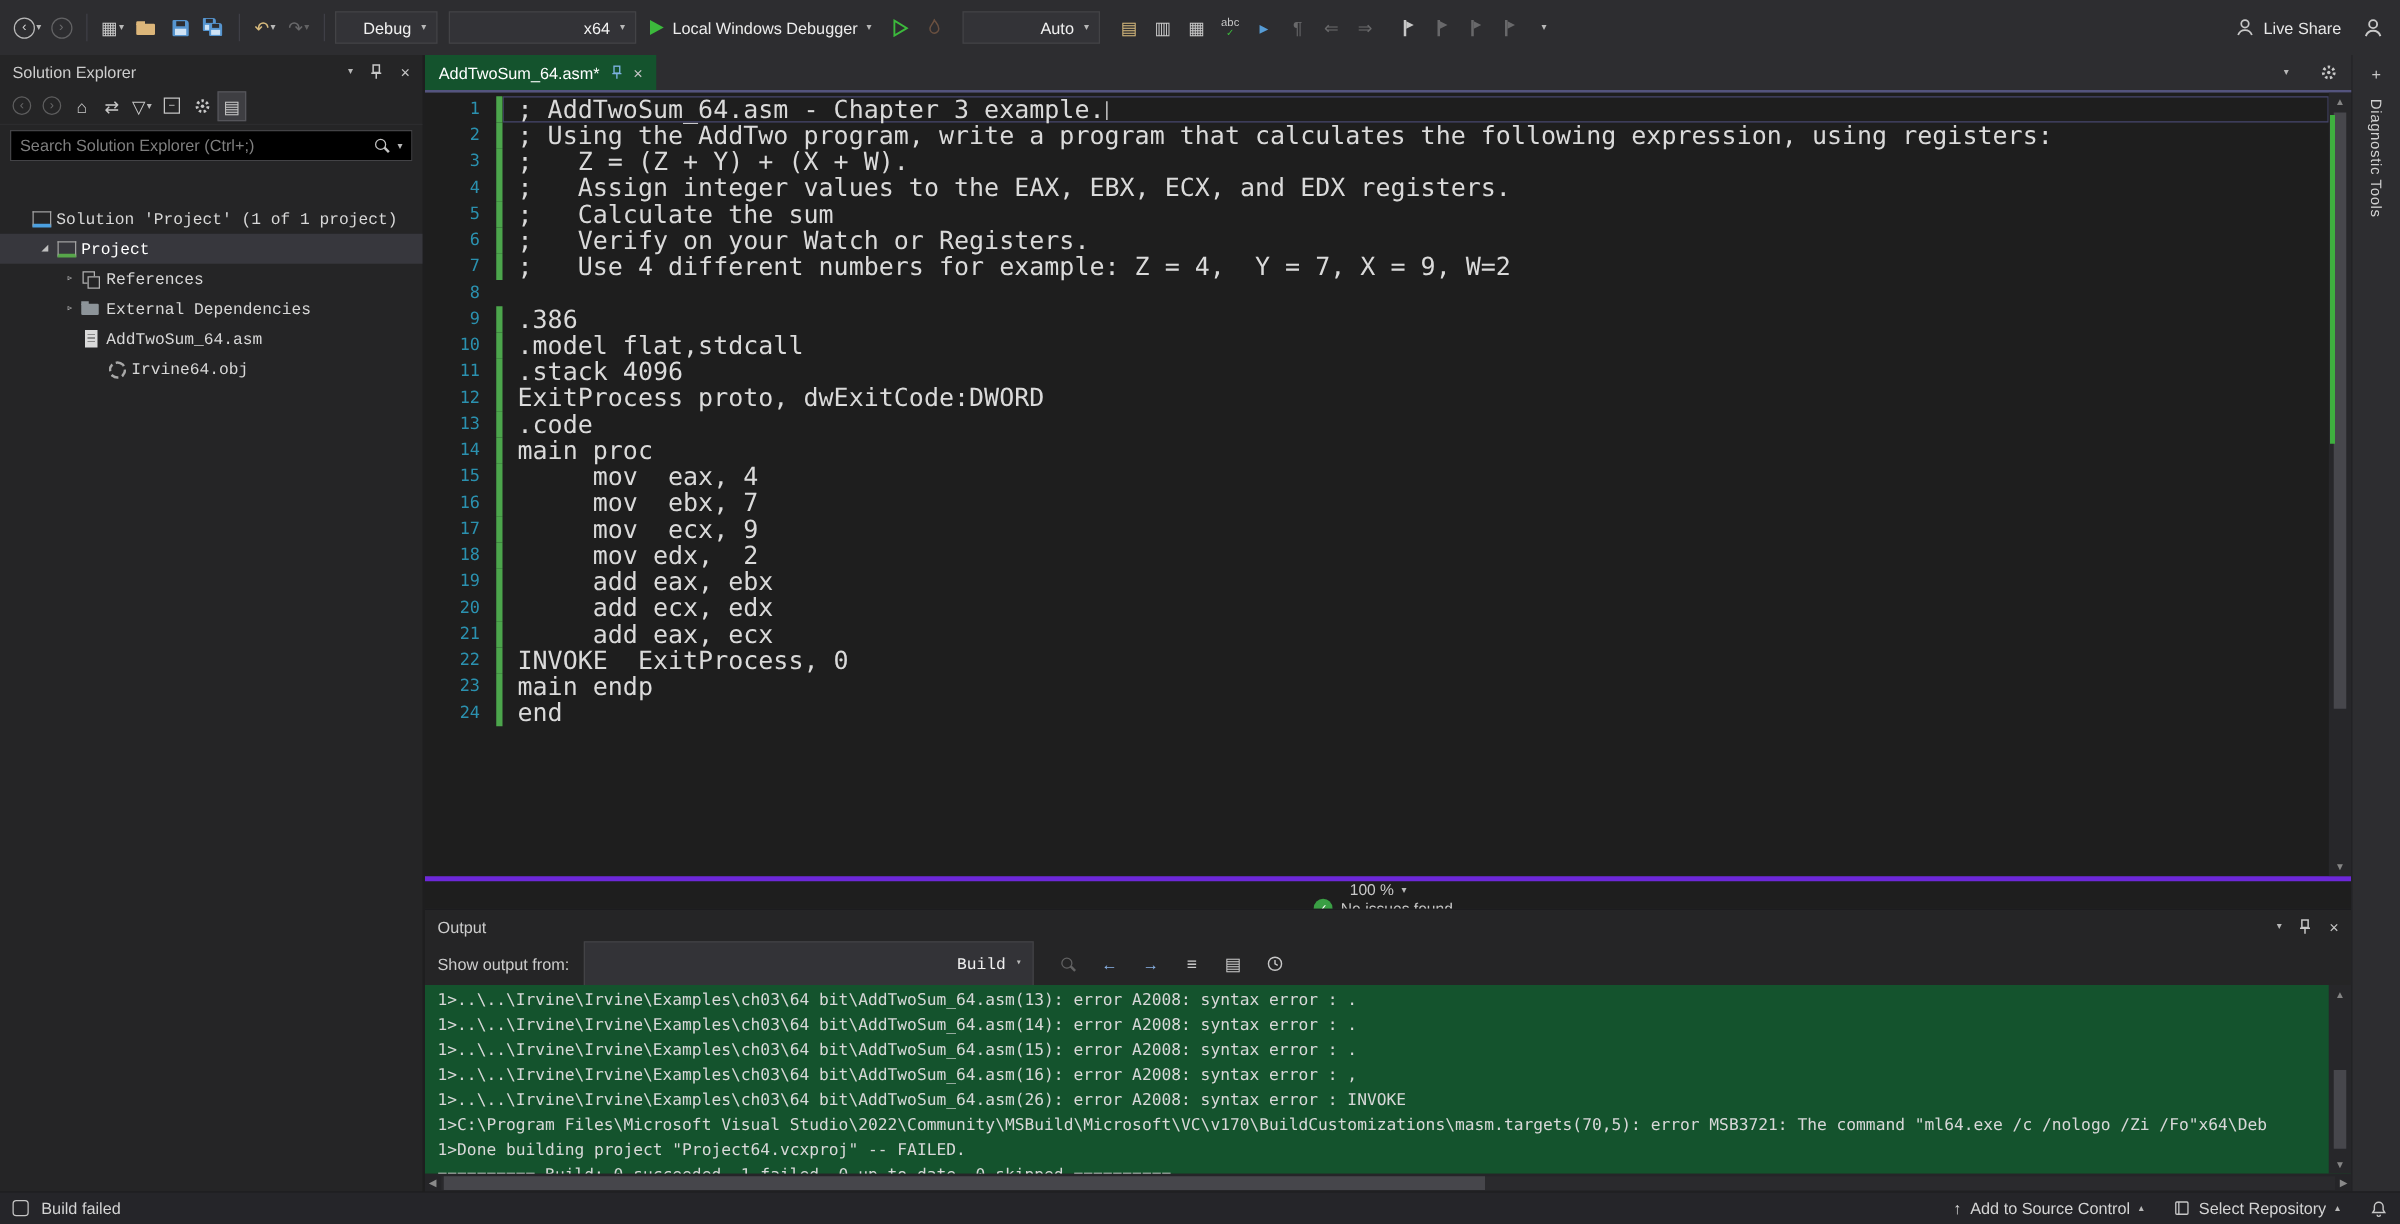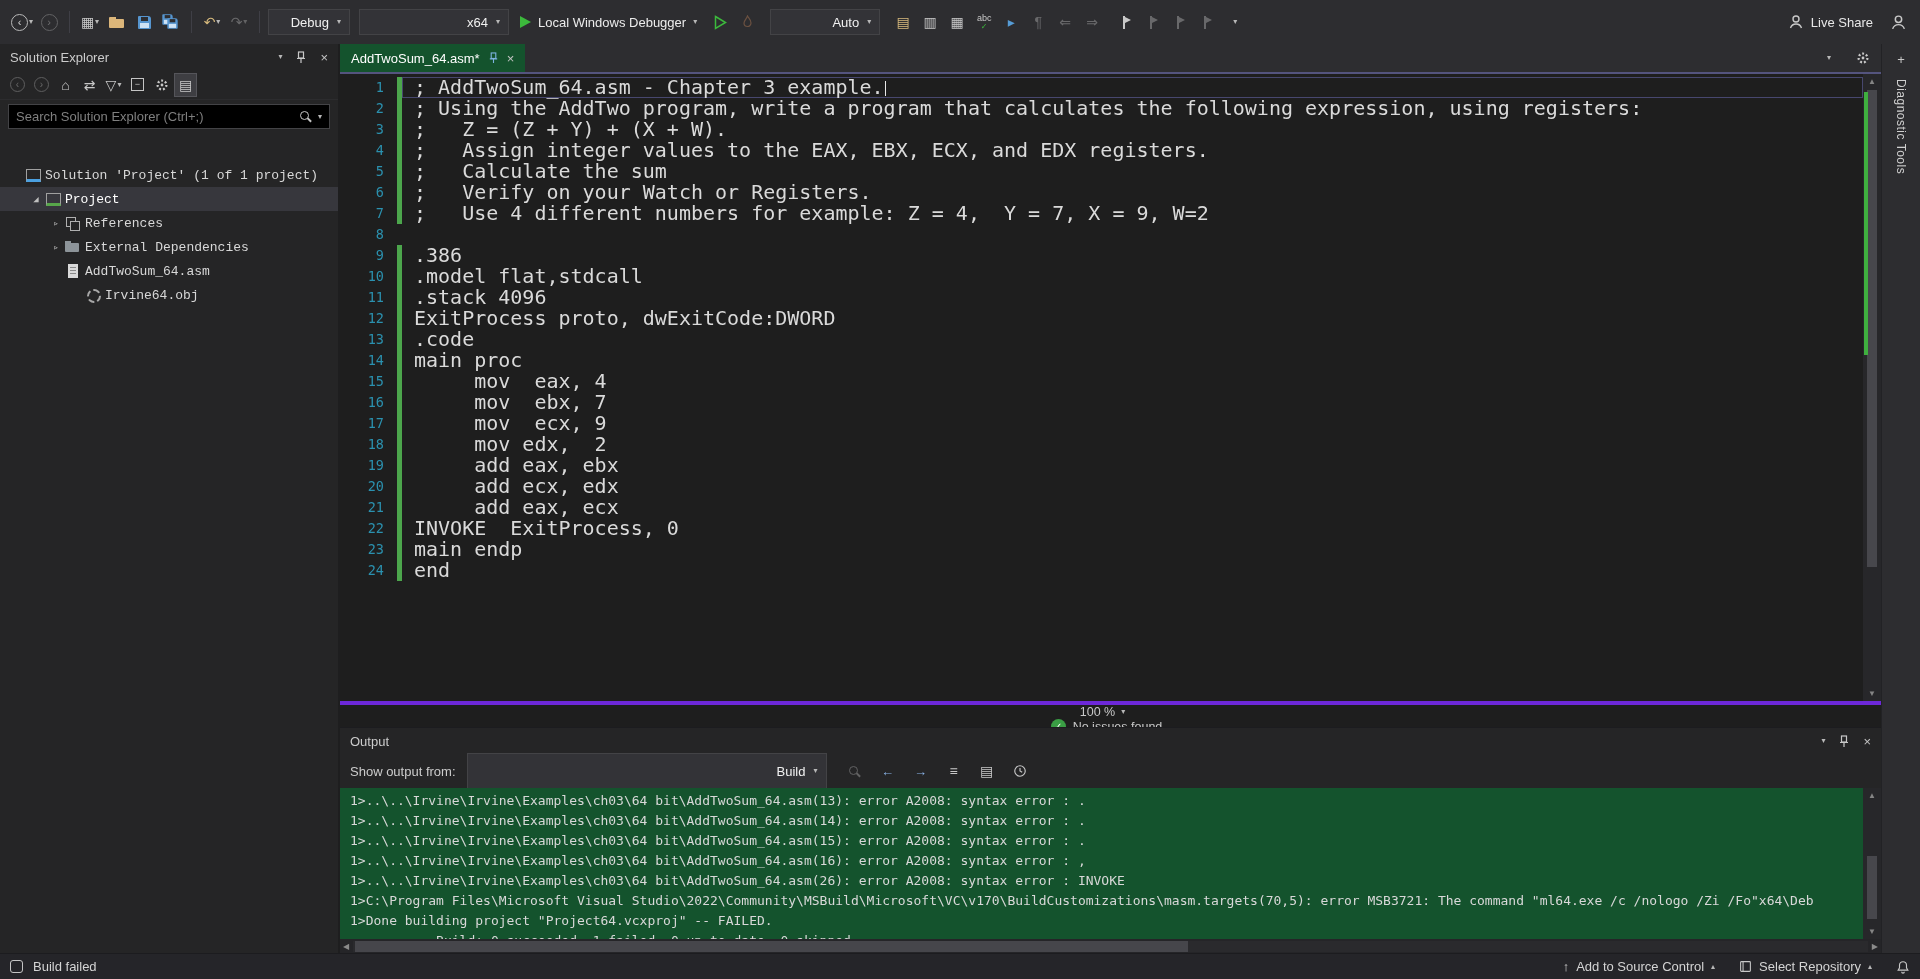--- a/index.html
+++ b/index.html
@@ -107,21 +107,21 @@
 .hscroll .track{flex:1;height:11px;background:#26262a;margin:0 5px;position:relative;}
 .hscroll .thumb{position:absolute;top:0;height:11px;background:#3a3a3f;}
 .stats{display:flex;gap:17px;}
 .stats span{margin-left:20px;min-width:48px;}
 
 
 #output{height:226px;background:#252526;border-top:1px solid #1c1c1f;display:flex;flex-direction:column;flex:none;}
 .out-head{height:26px;display:flex;align-items:center;padding:0 10px;color:#cccccc;}
 .out-head .sp,.out-toolbar .sp{flex:1;}
 .out-toolbar{height:34px;display:flex;align-items:center;padding:0 10px;gap:11px;color:#cccccc;}
-.out-toolbar .dd{width:360px;height:36px;}
+.out-toolbar .dd{width:360px;height:36px;font-family:Liberation Mono, monospace;}
 .out-toolbar .tbi{min-width:22px;}
 .arrow-msg{color:#8ab4e8;font-size:13px;}
 .out-body{flex:1;display:flex;overflow:hidden;background:#14532d;}
 .out-log{flex:1;padding:3px 0 0 10px;overflow:hidden;min-width:0;}
 .out-line{height:20px;line-height:20px;font-size:13px;color:#d8d8d8;white-space:pre;}
 .out-hscroll{height:14px;display:flex;align-items:center;background:#252528;padding:0 3px;color:#8a8a8a;font-size:8px;}
 .out-hscroll .track{flex:1;height:11px;background:#2a2a2d;margin:0 4px;position:relative;}
 .out-hscroll .thumb{position:absolute;left:2px;width:55%;height:11px;background:#46464b;}
 
 

